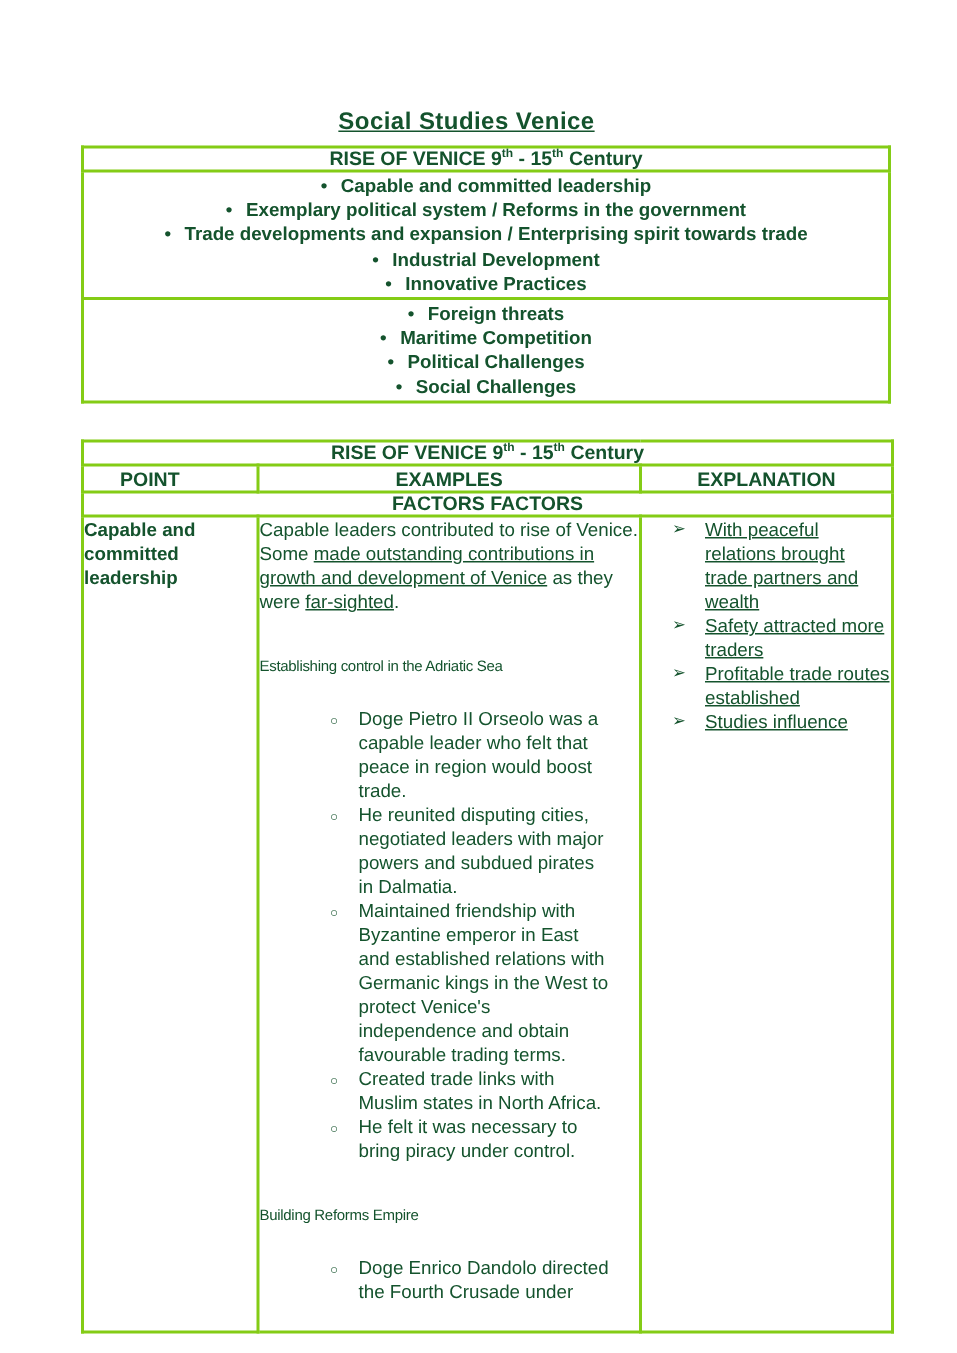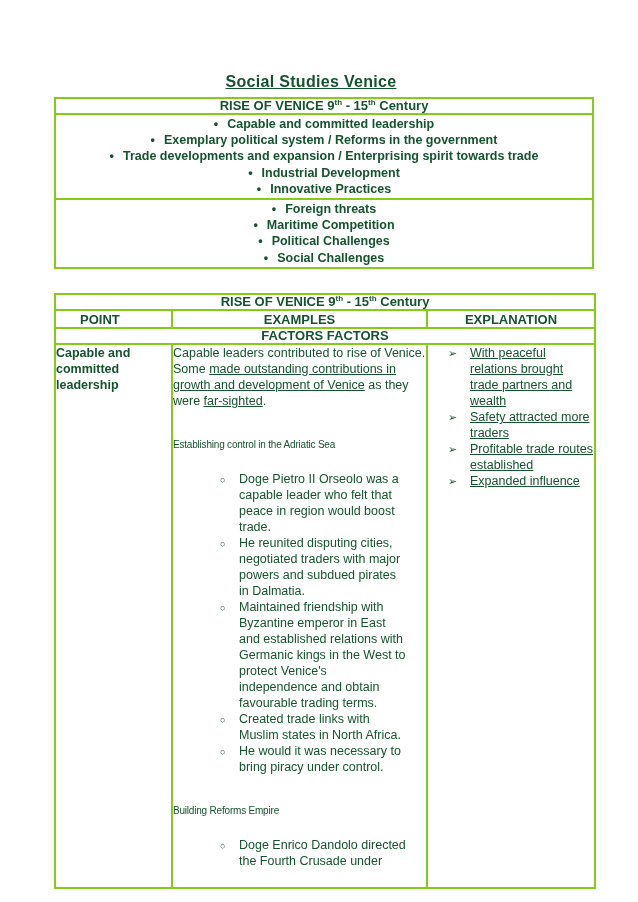--- a/index.html
+++ b/index.html
@@ -178,35 +178,35 @@
       <tr>
         <td class="hdr" colspan="3">FACTORS FACTORS</td>
       </tr>
       <tr>
         <td class="point-cell">Capable and committed leadership</td>
         <td class="examples-cell">
           <p class="intro"><span>Capable leaders contributed to rise of Venice. Some </span><span class="u">made outstanding contributions in growth and development of Venice</span><span> as they were </span><span class="u">far-sighted</span><span>.</span></p>
           <div class="subheading">Establishing control in the Adriatic Sea</div>
           <ul class="obullets">
             <li>Doge Pietro II Orseolo was a capable leader who felt that peace in region would boost trade.</li>
-            <li>He reunited disputing cities, negotiated traders with major powers and subdued pirates in Dalmatia.</li>
+            <li>He reunited disputing cities, negotiated leaders with major powers and subdued pirates in Dalmatia.</li>
             <li>Maintained friendship with Byzantine emperor in East and established relations with Germanic kings in the West to protect Venice's independence and obtain favourable trading terms.</li>
             <li>Created trade links with Muslim states in North Africa.</li>
-            <li>He would it was necessary to bring piracy under control.</li>
+            <li>He felt it was necessary to bring piracy under control.</li>
           </ul>
           <div class="subheading">Building Reforms Empire</div>
           <ul class="obullets">
             <li>Doge Enrico Dandolo directed the Fourth Crusade under</li>
           </ul>
         </td>
         <td class="explanation-cell">
           <ul class="arrows">
             <li>With peaceful relations brought trade partners and wealth</li>
             <li>Safety attracted more traders</li>
             <li>Profitable trade routes established</li>
-            <li>Expanded influence</li>
+            <li>Studies influence</li>
           </ul>
         </td>
       </tr>
     </tbody>
   </table>
 
 </div>
 
 </body></html>

